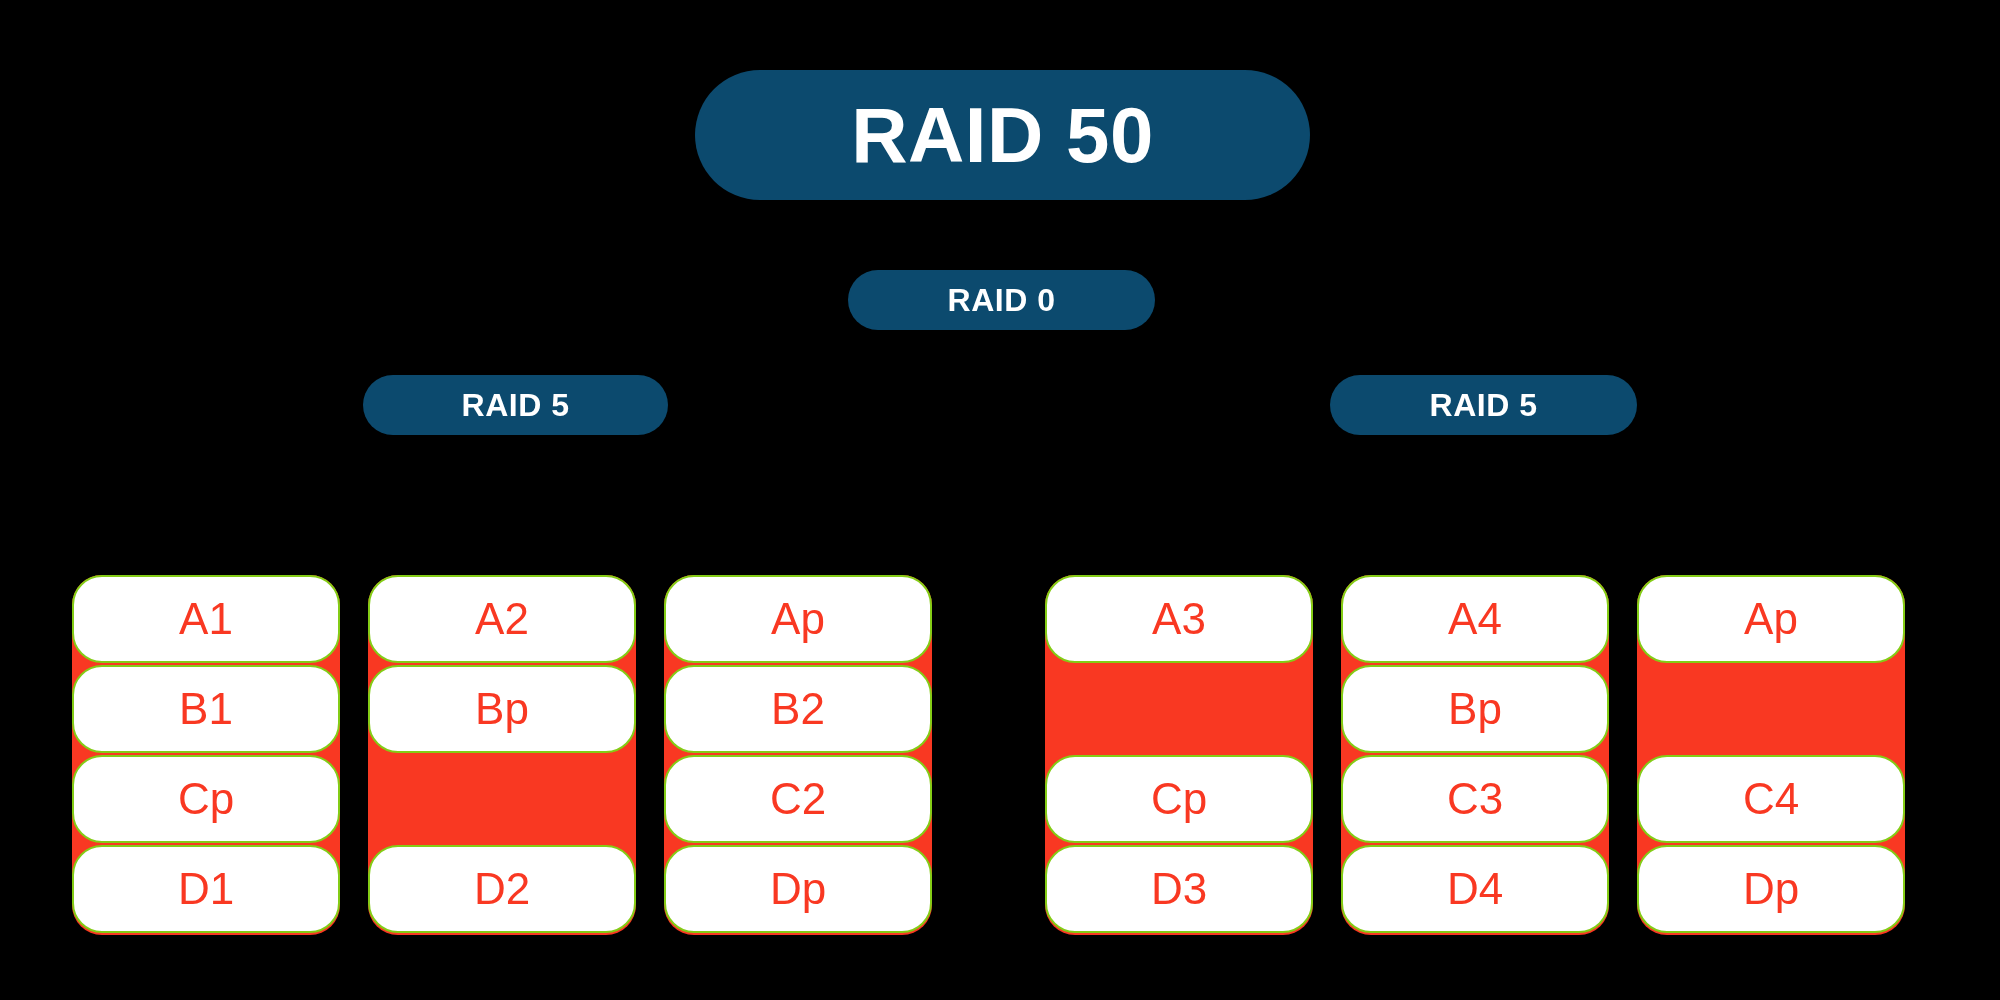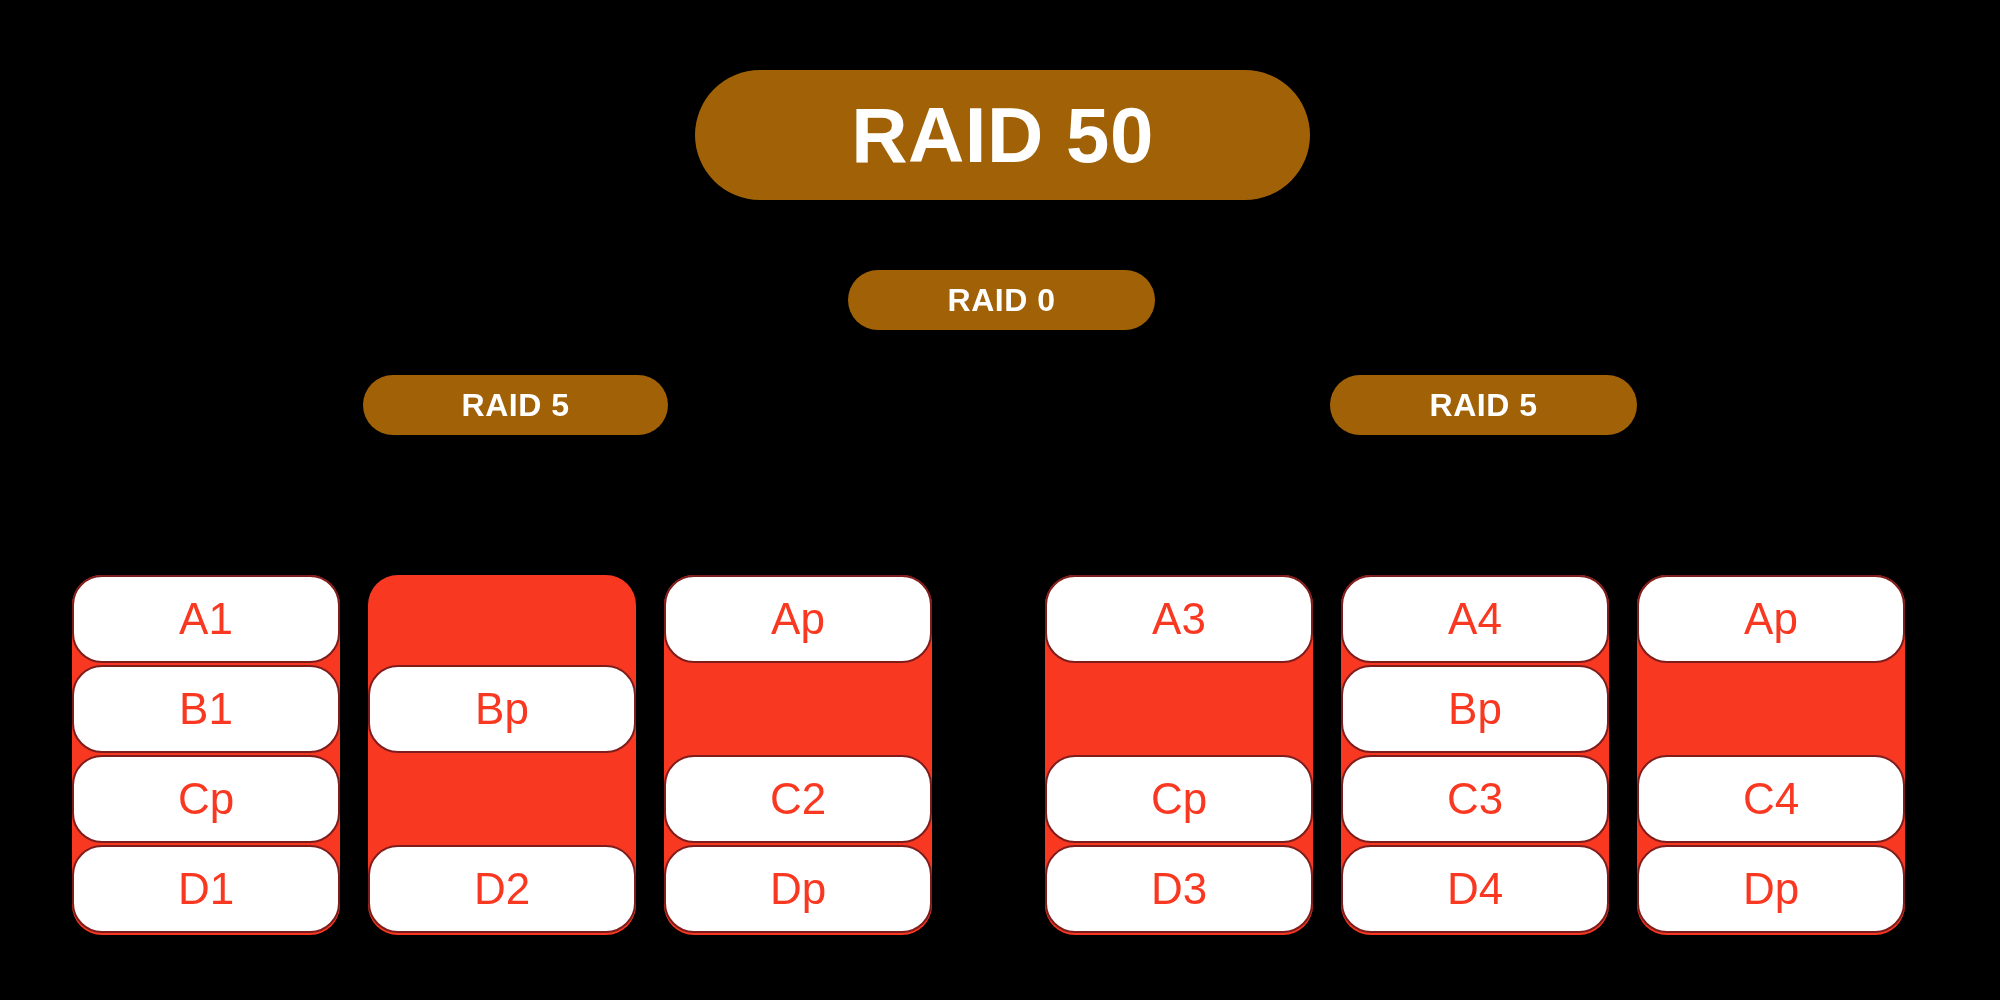--- a/index.html
+++ b/index.html
@@ -15,21 +15,21 @@
     overflow: hidden;
     font-family: "Liberation Sans", sans-serif;
   }
 
   
   .pill {
     position: absolute;
     display: flex;
     align-items: center;
     justify-content: center;
-    background: #a16207;
+    background: #0c4a6e;
     color: #FFFFFF;
     font-weight: bold;
     letter-spacing: 0.5px;
     white-space: nowrap;
     box-sizing: border-box;
   }
   .pill-raid50 {
     left: 695px;
     top: 70px;
     width: 615px;
@@ -89,21 +89,21 @@
     background: #F93822;
     border-radius: 30px;
     box-sizing: border-box;
   }
   .cell {
     position: absolute;
     left: 0;
     width: 268px;
     height: 88px;
     background: #FFFFFF;
-    border: 2px solid #7f1d1d;
+    border: 2px solid #84cc16;
     border-radius: 30px;
     box-sizing: border-box;
     display: flex;
     align-items: center;
     justify-content: center;
     color: #F93822;
     font-size: 44px;
     font-weight: normal;
     line-height: 1;
   }
@@ -133,26 +133,28 @@
     <div class="drive-group group-left">
 
       <div class="drive-column">
         <div class="cell cell-0">A1</div>
         <div class="cell cell-1">B1</div>
         <div class="cell cell-2">Cp</div>
         <div class="cell cell-3">D1</div>
       </div>
 
       <div class="drive-column">
+        <div class="cell cell-0">A2</div>
         <div class="cell cell-1">Bp</div>
         <div class="cell cell-3">D2</div>
       </div>
 
       <div class="drive-column">
         <div class="cell cell-0">Ap</div>
+        <div class="cell cell-1">B2</div>
         <div class="cell cell-2">C2</div>
         <div class="cell cell-3">Dp</div>
       </div>
 
     </div>
 
     <div class="drive-group group-right">
 
       <div class="drive-column">
         <div class="cell cell-0">A3</div>

